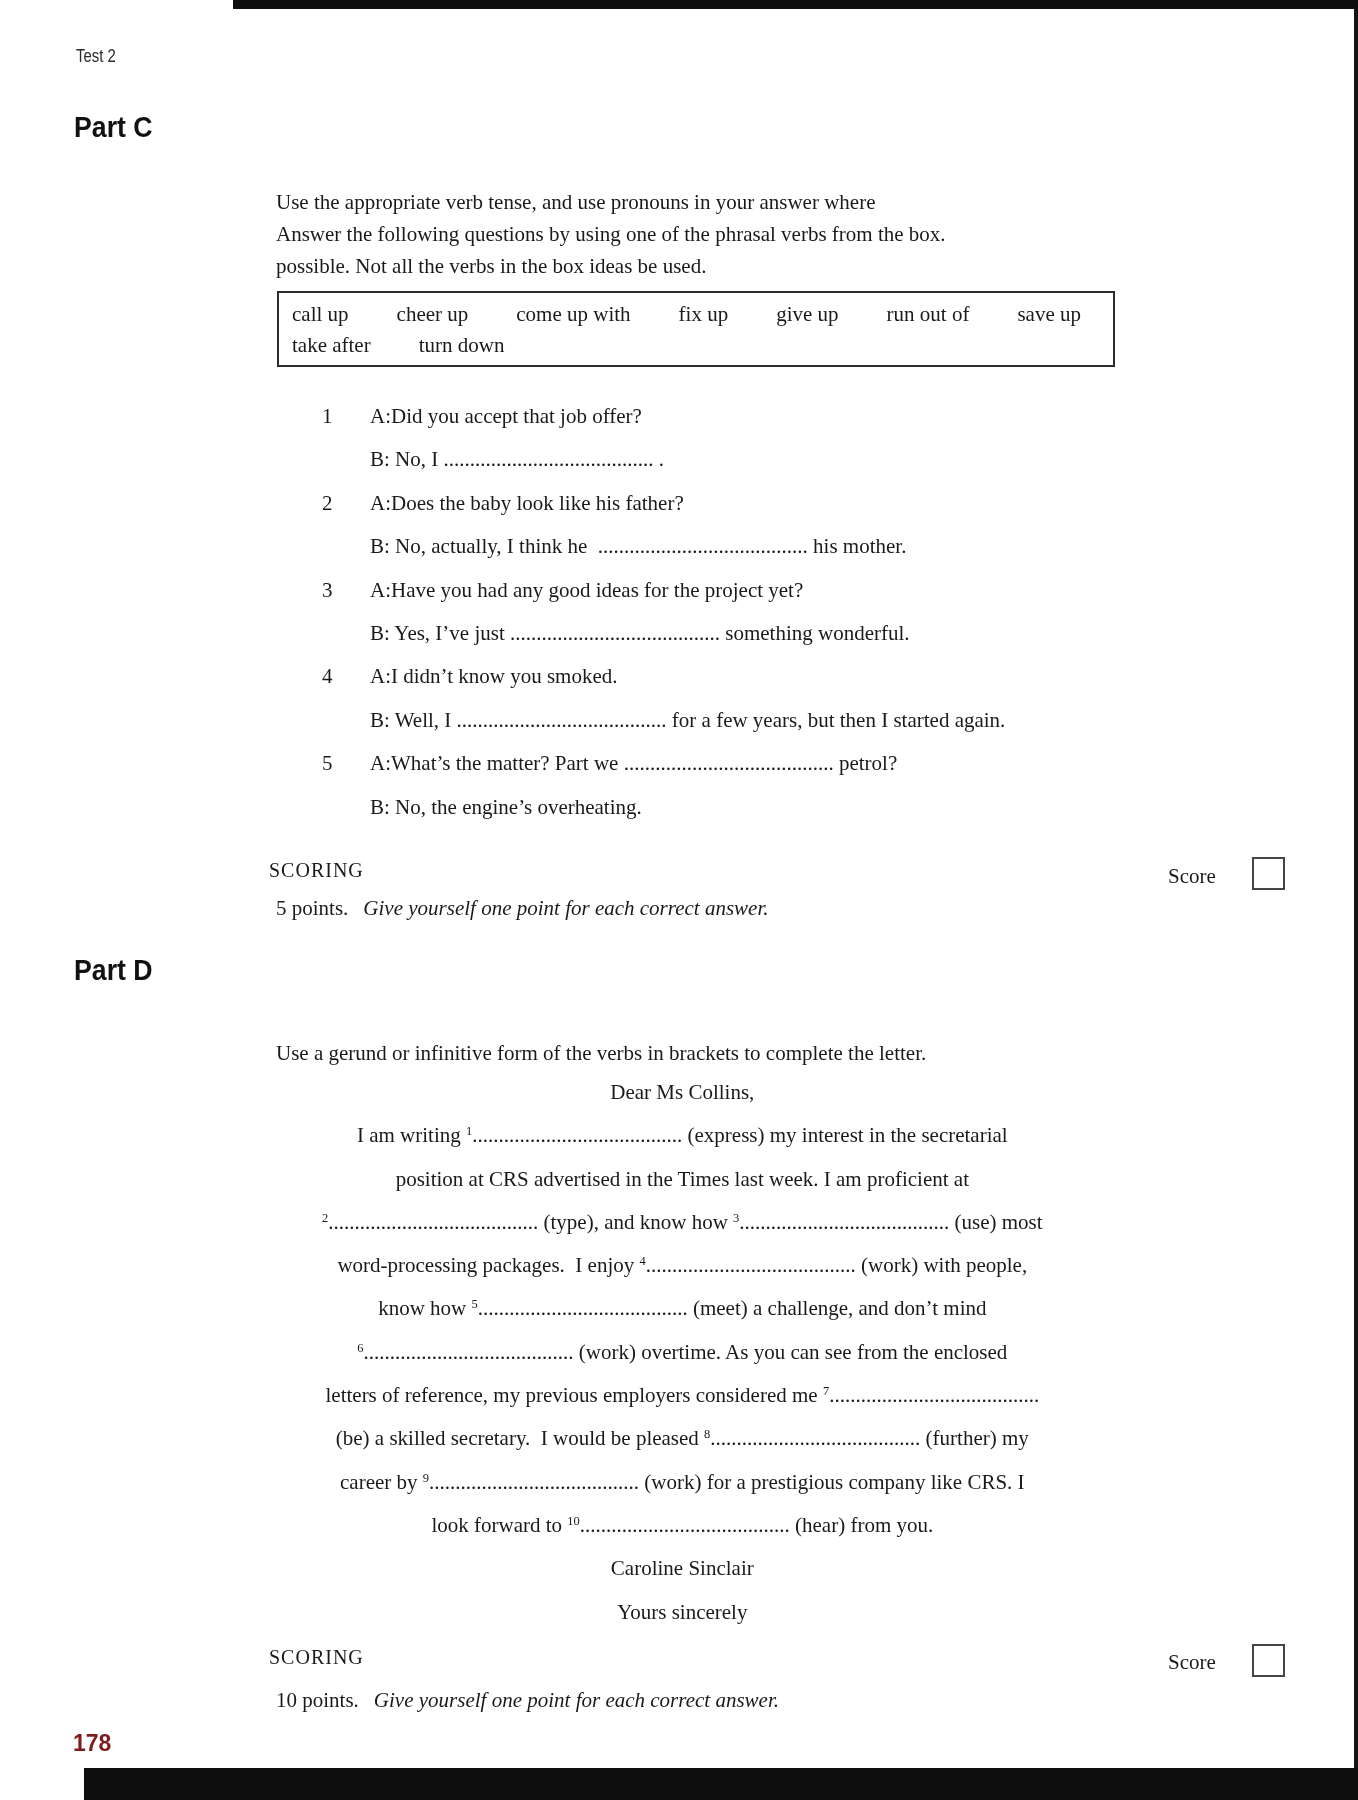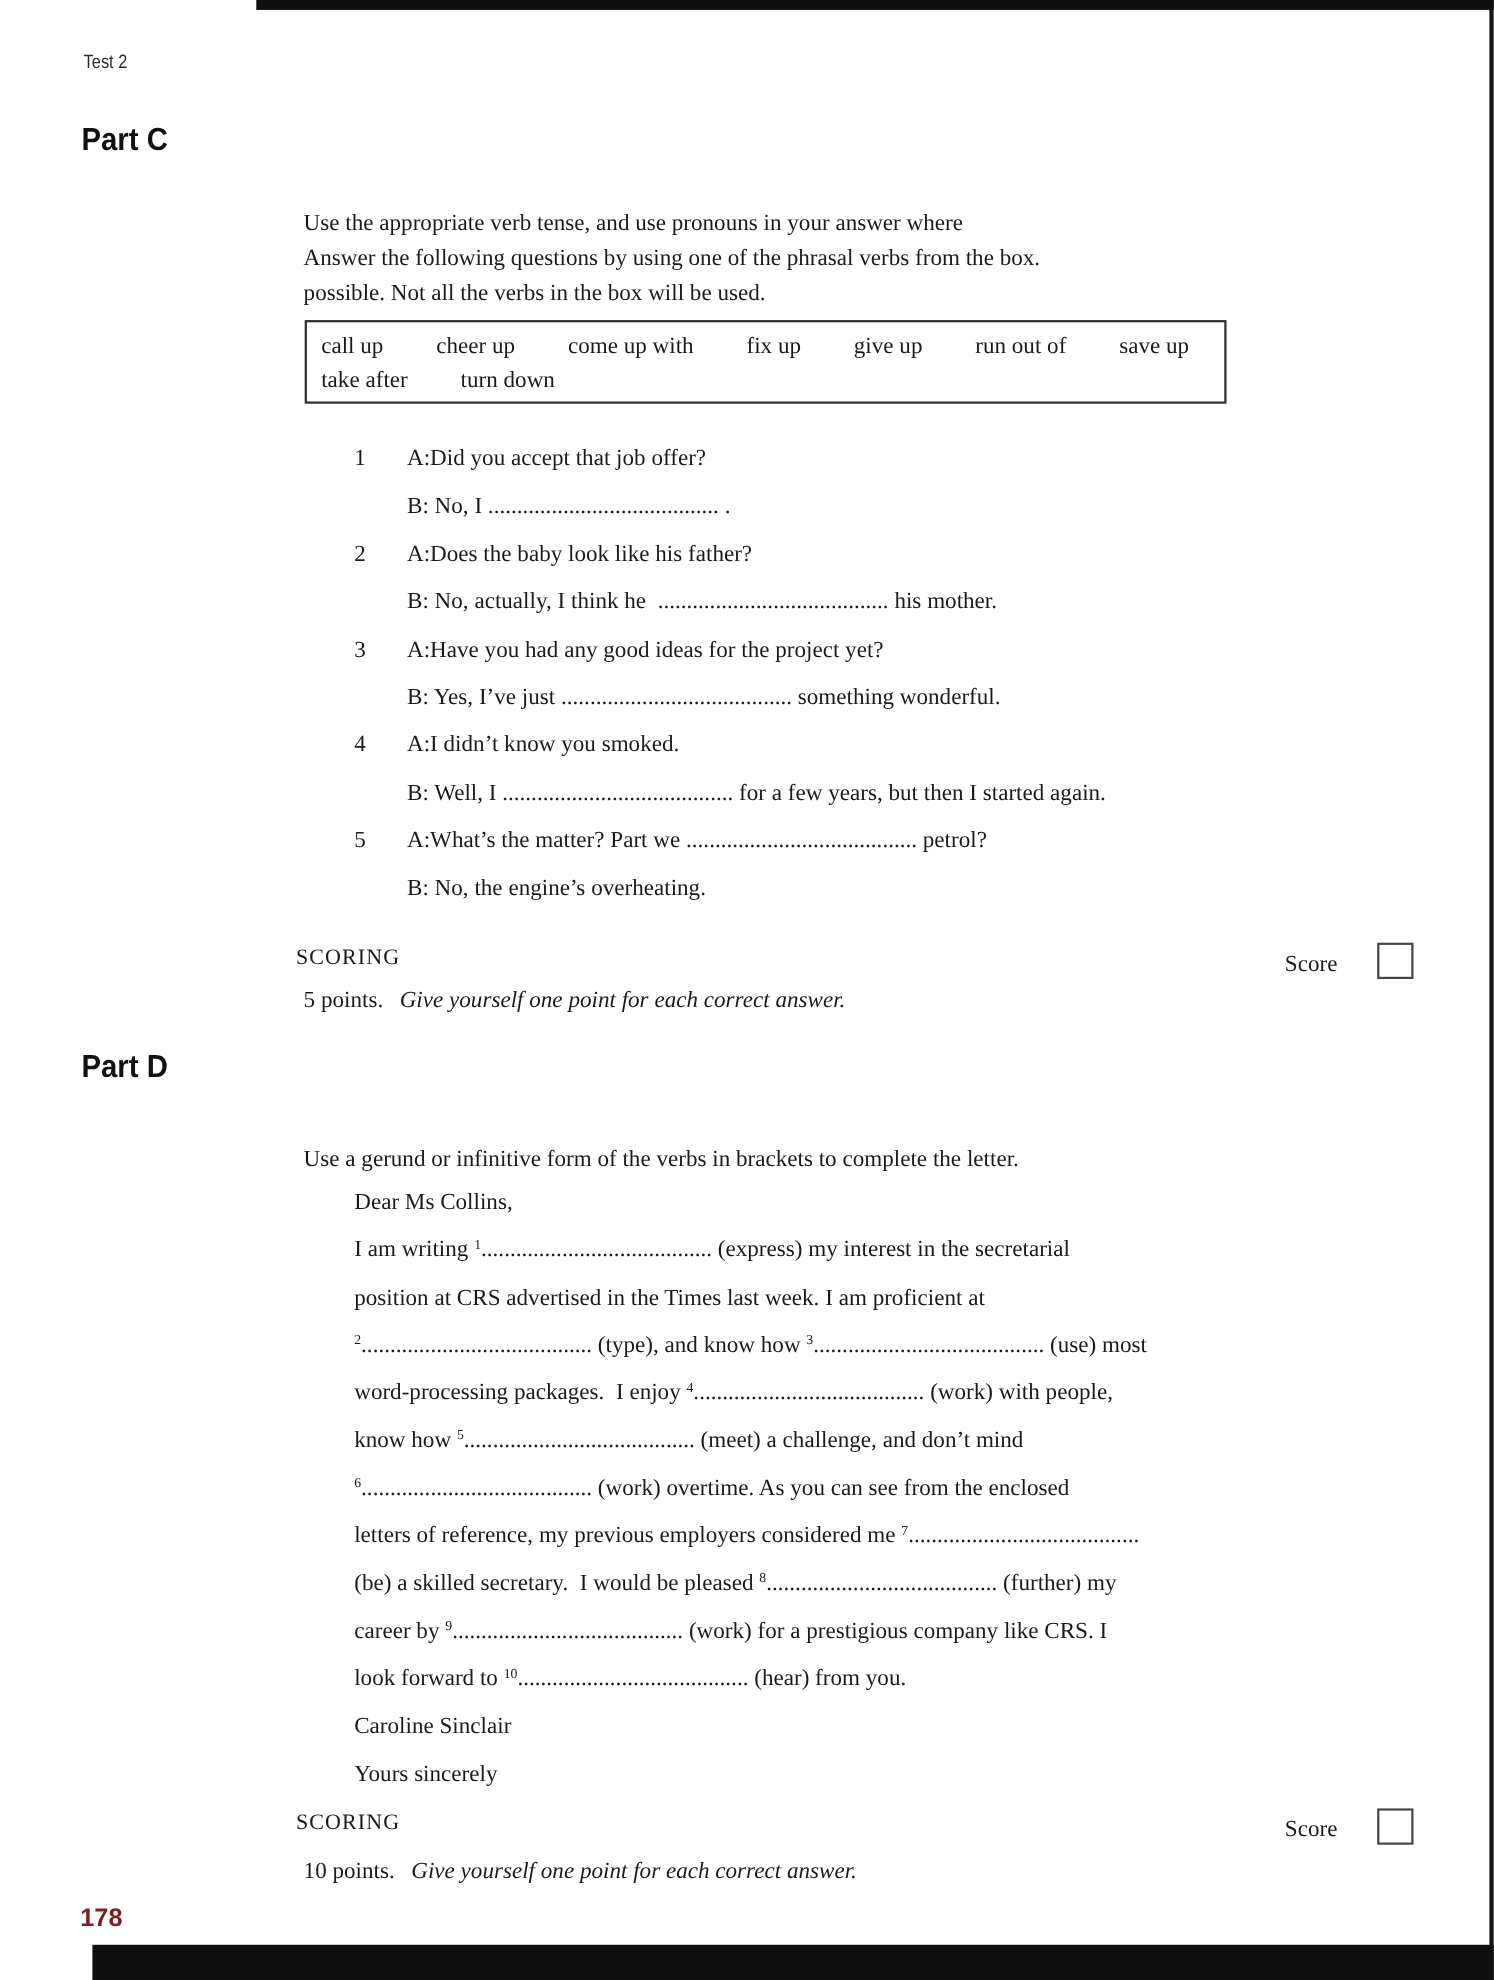--- a/index.html
+++ b/index.html
@@ -50,21 +50,21 @@
   #score-c-box{top:857px;}
   #score-d-box{top:1644px;}
   .points-line{position:absolute;left:276px;font-size:21px;line-height:30px;white-space:pre;}
   #points-c{top:893px;}
   #points-d{top:1685px;}
   .points-note{font-style:italic;margin-left:15px;}
 
   .partd-instruction{position:absolute;left:276px;top:1037px;font-size:21px;line-height:32px;white-space:pre;}
 
   .letter{position:absolute;left:322px;top:1071px;font-size:21px;}
-  .l-line{line-height:43.3px;white-space:pre;}
+  .l-line{line-height:43.3px;white-space:pre;text-align:center;}
   .l-line sup{font-size:12.5px;vertical-align:7px;line-height:0;}
 
   .page-number{
     position:absolute;left:73px;top:1730px;font-family:"Liberation Sans",sans-serif;
     font-weight:600;font-size:23px;line-height:26px;color:#7f1d1d;white-space:pre;
   }
 </style>
 </head>
 <body>
 
@@ -74,21 +74,21 @@
   <div class="scan-top"></div>
   <div class="scan-bottom"></div>
 
   <div class="book-header">Test 2</div>
 
   <div id="part-c-title" class="part-title">Part C</div>
 
   <div class="instructions">
     <div>Use the appropriate verb tense, and use pronouns in your answer where</div>
     <div>Answer the following questions by using one of the phrasal verbs from the box.</div>
-    <div>possible. Not all the verbs in the box will be used.</div>
+    <div>possible. Not all the verbs in the box ideas be used.</div>
   </div>
 
   <div class="verb-box">
       <div class="vb-row"><span>call up</span><span>cheer up</span><span>come up with</span><span>fix up</span><span>give up</span><span>run out of</span><span>save up</span></div>
       <div class="vb-row"><span>take after</span><span>turn down</span></div>
     </div>
 
   <div class="questions">
       <div class="q-line">
         <span class="q-num">1</span>

